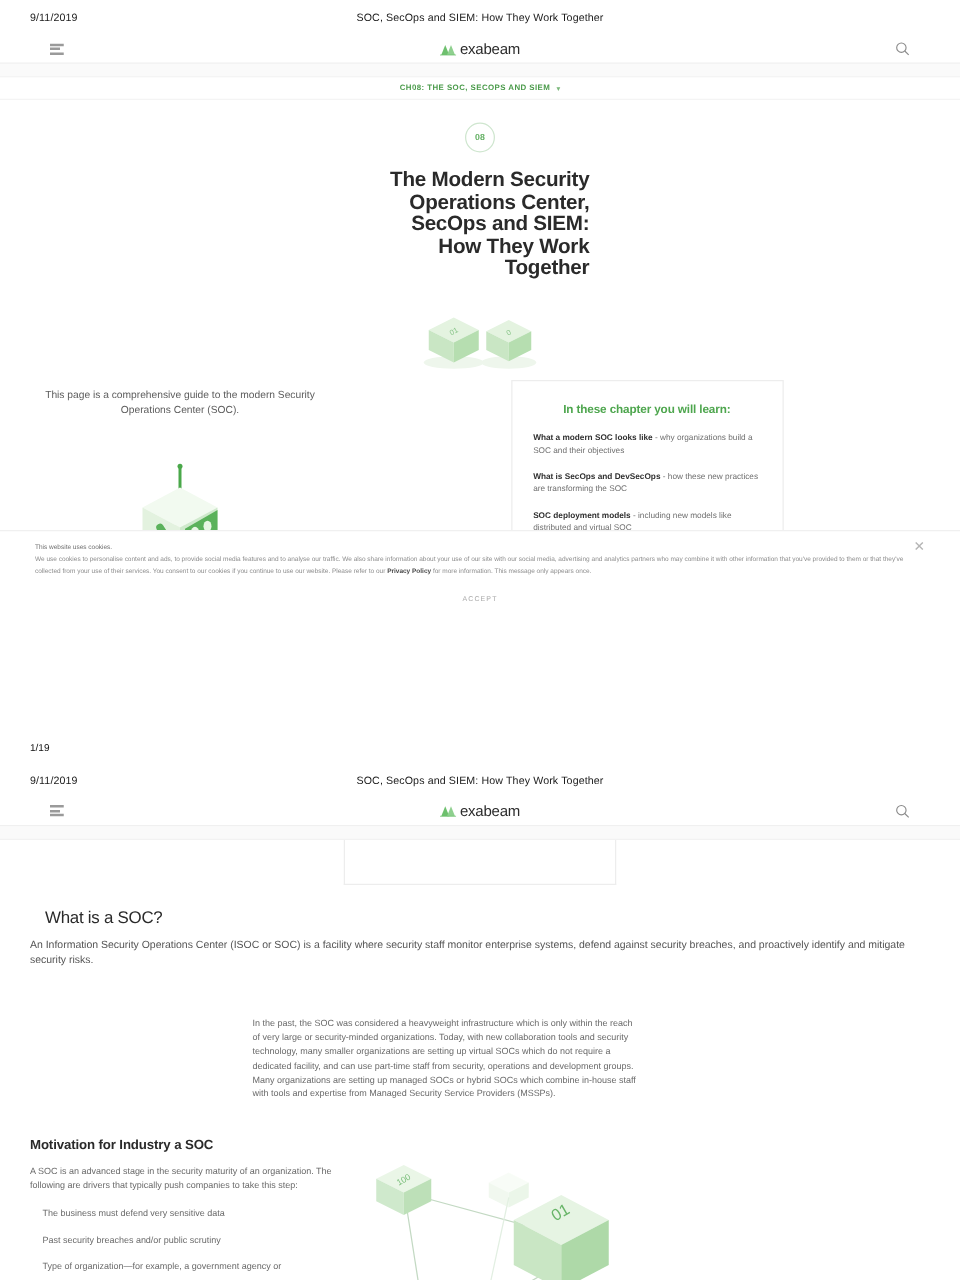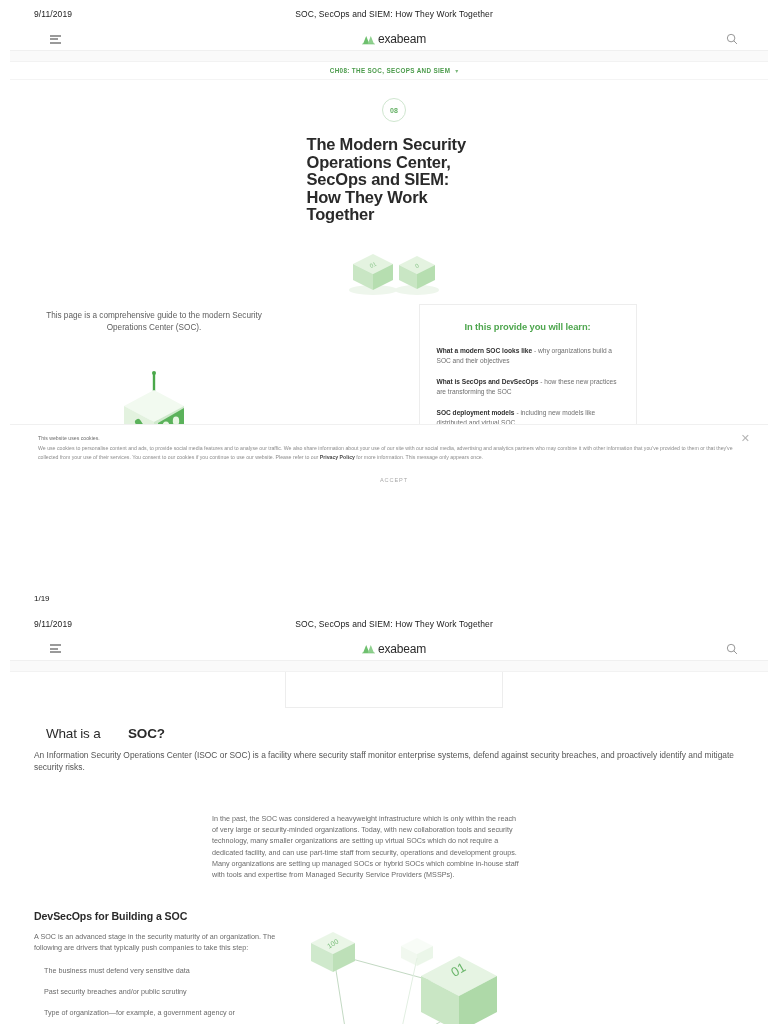--- a/index.html
+++ b/index.html
@@ -5,21 +5,20 @@
   * { box-sizing: border-box; }
   html, body {
     margin: 0; padding: 0;
     background: #ffffff;
     font-family: "Liberation Sans", sans-serif;
   }
   .page-canvas {
     width: 768px; height: 1024px;
     position: relative; overflow: hidden;
     background: #fff;
-    padding-left: 10px;
   }
 
   
   .print-page { position: relative; width: 768px; background: #fff; }
 
   .print-head {
     display: flex; align-items: center;
     height: 28px; padding: 0 24px;
     font-size: 8.5px; color: #1a1a1a;
     letter-spacing: .1px;
@@ -69,21 +68,21 @@
     height: 18px; display:flex; align-items:center; justify-content:center;
     background: #fff; border-bottom: 1px solid #f4f4f4;
   }
   .chapter-bar .cb-label {
     font-size: 6.3px; font-weight: bold; color: #4b9b4b;
     letter-spacing: .35px;
   }
   .chapter-bar .cb-caret { margin-left: 5px; color: #7ab87a; font-size: 6px; }
 
   
-  .hero { text-align: left; padding-top: 18px; }
+  .hero { text-align: right; padding-top: 18px; }
   .chapter-badge {
     width: 24px; height: 24px; border-radius: 50%;
     border: 1px solid #cfe6cf; margin: 0 auto;
     display: flex; align-items: center; justify-content: center;
     color: #63b063; font-size: 7px; font-weight: bold;
   }
   .hero-title {
     margin: 14px auto 0;
     width: 175px;
     font-size: 16.5px; line-height: 17.5px;
@@ -132,21 +131,21 @@
   .cookie-accept {
     text-align:center; font-size: 5.6px; color: #aaaaaa;
     letter-spacing: .9px; margin-top: 16px; cursor: pointer;
   }
 
   
   .sec-h2 {
     font-size: 13.5px; color: #2a2a2a; font-weight: normal;
     margin: 0 0 8px 12px; letter-spacing: -.2px;
   }
-  .sec-h2 b { font-weight: bold; margin-left: 24px; }
+  .sec-h2 b { font-weight: normal; }
   .body-p {
     font-size: 8.4px; line-height: 12.5px; color: #555;
   }
   .sec-h3 {
     font-size: 10.6px; font-weight: bold; color: #2a2a2a;
     margin: 0 0 9px 0; letter-spacing: -.1px;
   }
   .small-p { font-size: 7.2px; line-height: 11.5px; color: #6a6a6a; }
   .bullets { margin: 11px 0 0 0; padding: 0; list-style: none; }
   .bullets li { font-size: 7.2px; line-height: 11px; color: #6a6a6a; margin-bottom: 10px; padding-left: 10px; }
@@ -244,21 +243,21 @@
               <path d="M82 46 L52 62 L52 84 L82 68 Z" fill="#cfe9cc"></path>
               <path d="M82 48 L56 63 L56 82 L82 67 Z" fill="#5bb25b"></path>
               <ellipse cx="64" cy="66" rx="3.4" ry="4.6" fill="#e8f7e4"></ellipse>
               <ellipse cx="74" cy="61" rx="3.2" ry="4.4" fill="#e8f7e4"></ellipse>
               <path d="M36 62 Q50 86 74 74" stroke="#5bb25b" stroke-width="6" fill="none" stroke-linecap="round"></path>
             </svg>
           </div>
         </div>
         <div class="learn-col">
           <div class="learn-box">
-            <div class="learn-title">In this provide you will learn:</div>
+            <div class="learn-title">In these chapter you will learn:</div>
             <div class="learn-item">
               <b>What a modern SOC looks like</b><span> - why organizations build a SOC and their objectives</span>
             </div>
             <div class="learn-item">
               <b>What is SecOps and DevSecOps</b><span> - how these new practices are transforming the SOC</span>
             </div>
             <div class="learn-item">
               <b>SOC deployment models</b><span> - including new models like distributed and virtual SOC</span>
             </div>
             <div class="learn-item">
@@ -333,21 +332,21 @@
 
         <div style="display:flex; margin-top:16px;">
           <div style="width:178px;"></div>
           <div style="width:310px;">
             <p class="inset-p">In the past, the SOC was considered a heavyweight infrastructure which is only within the reach of very large or security-minded organizations. Today, with new collaboration tools and security technology, many smaller organizations are setting up virtual SOCs which do not require a dedicated facility, and can use part-time staff from security, operations and development groups. Many organizations are setting up managed SOCs or hybrid SOCs which combine in-house staff with tools and expertise from Managed Security Service Providers (MSSPs).</p>
           </div>
         </div>
 
         <div style="display:flex; margin-top:22px;">
           <div style="width:255px;">
-            <h3 class="sec-h3">DevSecOps for Building a SOC</h3>
+            <h3 class="sec-h3">Motivation for Industry a SOC</h3>
             <p class="small-p">A SOC is an advanced stage in the security maturity of an organization. The following are drivers that typically push companies to take this step:</p>
             <ul class="bullets">
               <li>The business must defend very sensitive data</li>
               <li>Past security breaches and/or public scrutiny</li>
               <li>Type of organization—for example, a government agency or</li>
             </ul>
           </div>
           <div style="flex:1; position:relative;">
             <svg width="230" height="175" viewBox="0 0 230 175" style="position:absolute; left:0; top:6px;">
               <line x1="52" y1="40" x2="170" y2="72" stroke="#c3d9c3" stroke-width="1"></line>

